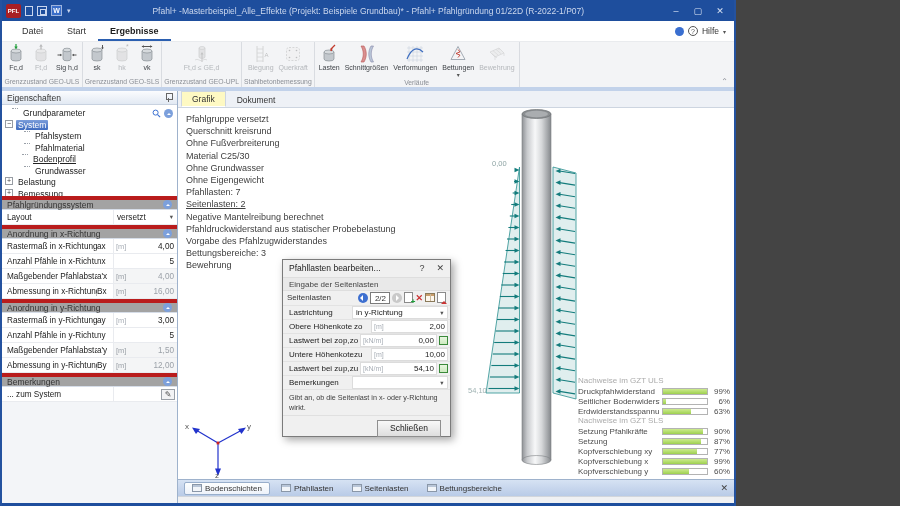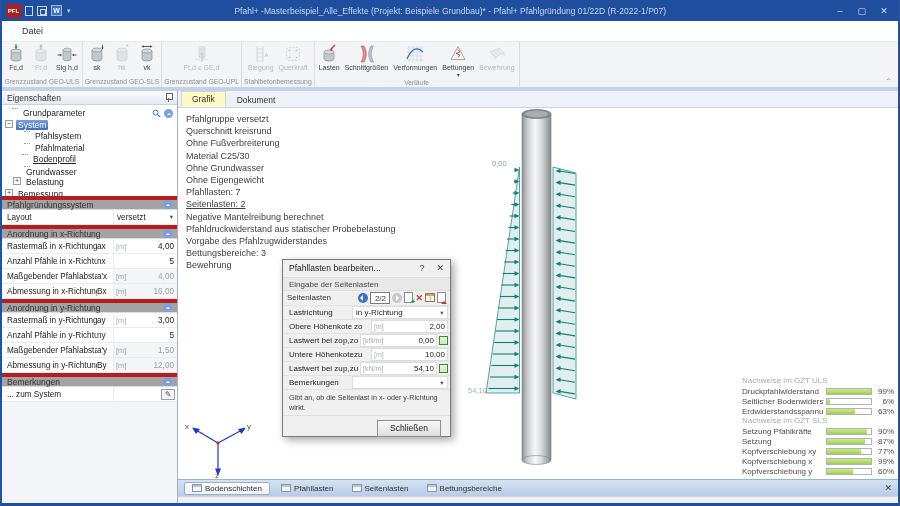--- a/index.html
+++ b/index.html
@@ -1,38 +1,38 @@
 <!DOCTYPE html>
 <html><head>
 <meta charset="utf-8">
 <style>
   * { margin:0; padding:0; box-sizing:border-box; }
   body { font-family:"Liberation Sans", sans-serif; background:#444; }
-  .window { position:relative; width:900px; height:506px; background:#fff; overflow:hidden;
+  .window { position:relative; width:736px; height:506px; background:#fff; overflow:hidden;
             border-left:2px solid #24529f; border-right:2px solid #24529f; }
 
   
   .titlebar { position:absolute; top:0; left:0; right:0; height:21px; background:#1e4e9d;
               display:flex; align-items:center; padding:0 4px; }
   .qa { display:flex; align-items:center; gap:4px; }
   .applogo { width:15px; height:14px; background:#a81f24; border-radius:2px; color:#fff;
              font-size:6px; font-weight:bold; text-align:center; line-height:14px; }
   .qa-doc { width:8px; height:10px; border:1px solid #c9d6ee; background:transparent; }
   .qa-save { width:10px; height:10px; border:1px solid #c9d6ee; position:relative; }
   .qa-save::after { content:""; position:absolute; left:2px; bottom:0; width:4px; height:4px; border:1px solid #c9d6ee; }
   .qa-word { width:11px; height:11px; background:#3a6ec9; border:1px solid #9db4dd; color:#fff;
              font-size:7px; font-weight:bold; text-align:center; line-height:10px; }
   .qa-caret { color:#c9d6ee; font-size:7px; margin-left:1px; }
   .title-text { flex:1; text-align:center; color:#ccd8ee; font-size:8.5px; white-space:nowrap; overflow:hidden; }
   .wctrl { display:flex; gap:2px; }
   .wctrl span { width:20px; text-align:center; color:#d6e0f2; font-size:9px; line-height:18px; }
 
   
   .menubar { position:absolute; top:21px; left:0; right:0; height:21px; background:#fff;
-             display:flex; align-items:stretch; border-bottom:1px solid #e9ebee;flex-direction:column; }
+             display:flex; align-items:stretch; border-bottom:1px solid #e9ebee; }
   .mtab { font-size:9px; color:#333; padding:5px 12px 3px; }
   .mtab.first { margin-left:8px; }
   .mtab.active { font-weight:bold; color:#1c1c1c; border-bottom:2px solid #2b5fb0; }
   .menu-right { margin-left:auto; display:flex; align-items:center; gap:4px; padding-right:8px; }
   .blue-dot { width:9px; height:9px; border-radius:50%; background:#3a6fd0; }
   .qmark { width:10px; height:10px; border:1px solid #555; border-radius:50%; font-size:7px;
            text-align:center; line-height:9px; color:#555; }
   .help-label { font-size:8.5px; color:#333; }
   .help-caret { font-size:6px; color:#555; }
 
@@ -378,25 +378,25 @@
         <span class="tlabel">Pfahlsystem</span>
       </div>
       <div class="titem" style="padding-left:22px;">
         <span class="tdash"></span>
         <span class="tlabel">Pfahlmaterial</span>
       </div>
       <div class="titem" style="padding-left:20px;text-decoration:underline;">
         <span class="tdash"></span>
         <span class="tlabel">Bodenprofil</span>
       </div>
-      <div class="titem" style="padding-left:22px;flex-direction:column;">
+      <div class="titem" style="padding-left:22px;">
         <span class="tdash"></span>
         <span class="tlabel">Grundwasser</span>
       </div>
-      <div class="titem" style="padding-left:11px;">
+      <div class="titem" style="padding-left:3px;">
         <span class="texp">+</span>
         <span class="tlabel">Belastung</span>
       </div>
       <div class="titem" style="padding-left:3px;">
         <span class="texp">+</span>
         <span class="tlabel">Bemessung</span>
       </div>
 
       <div class="tree-tools">
         <svg width="9" height="9" viewBox="0 0 10 10">

